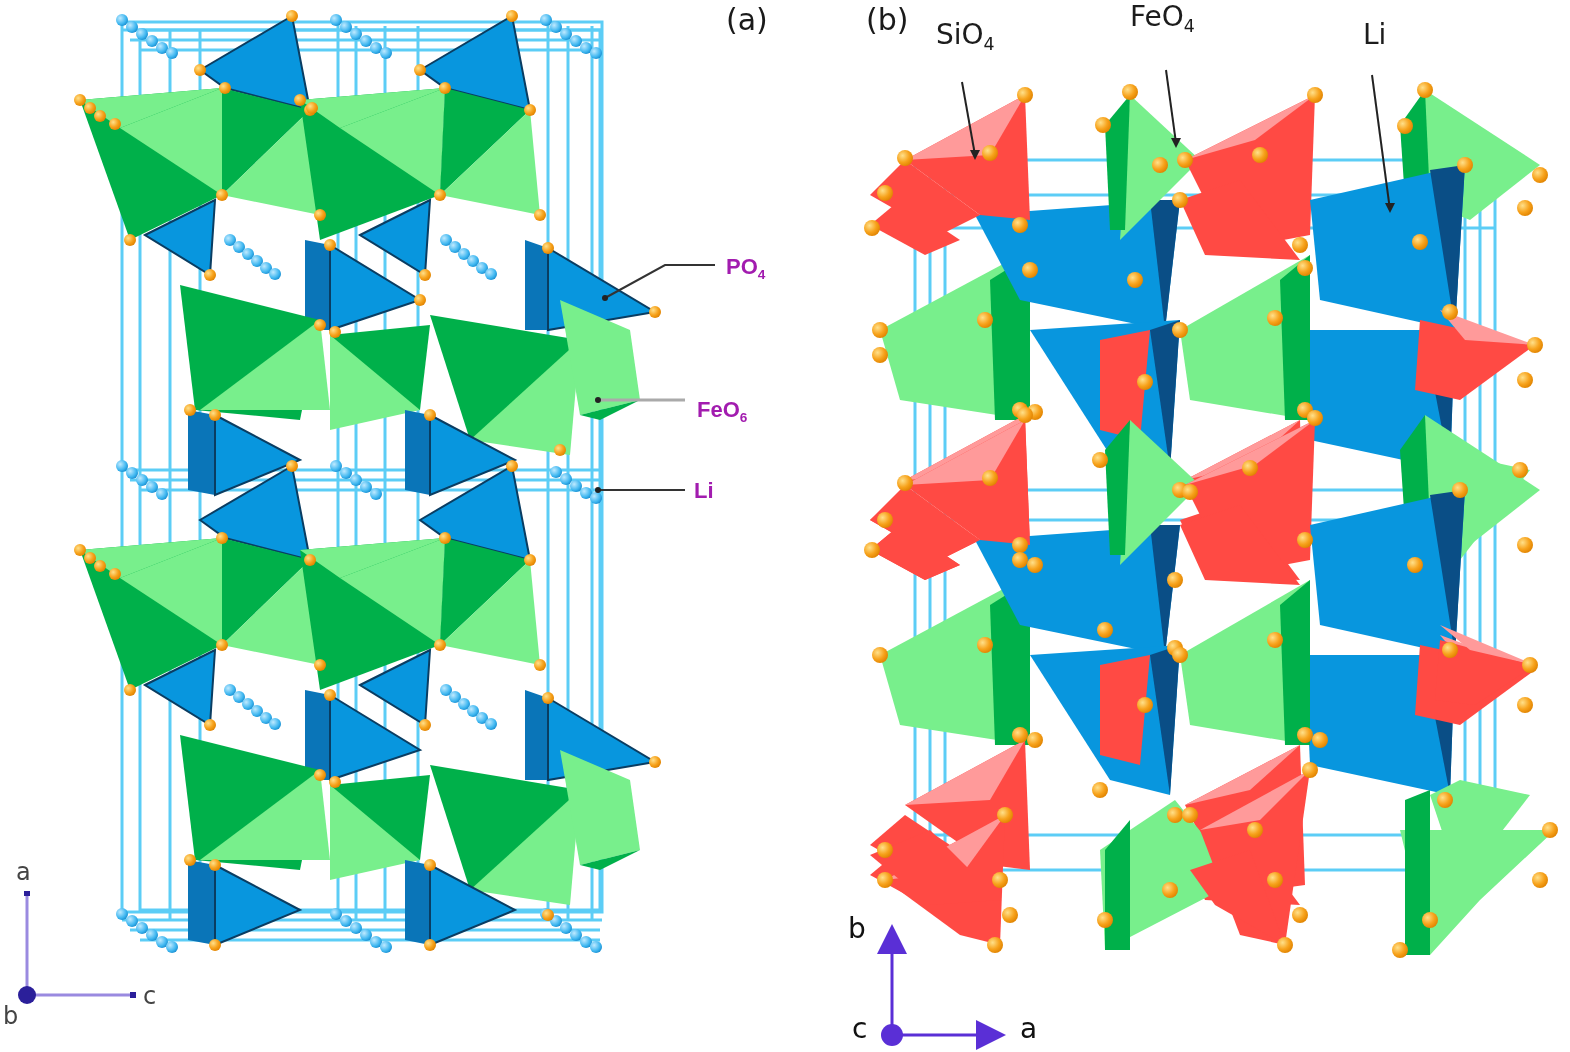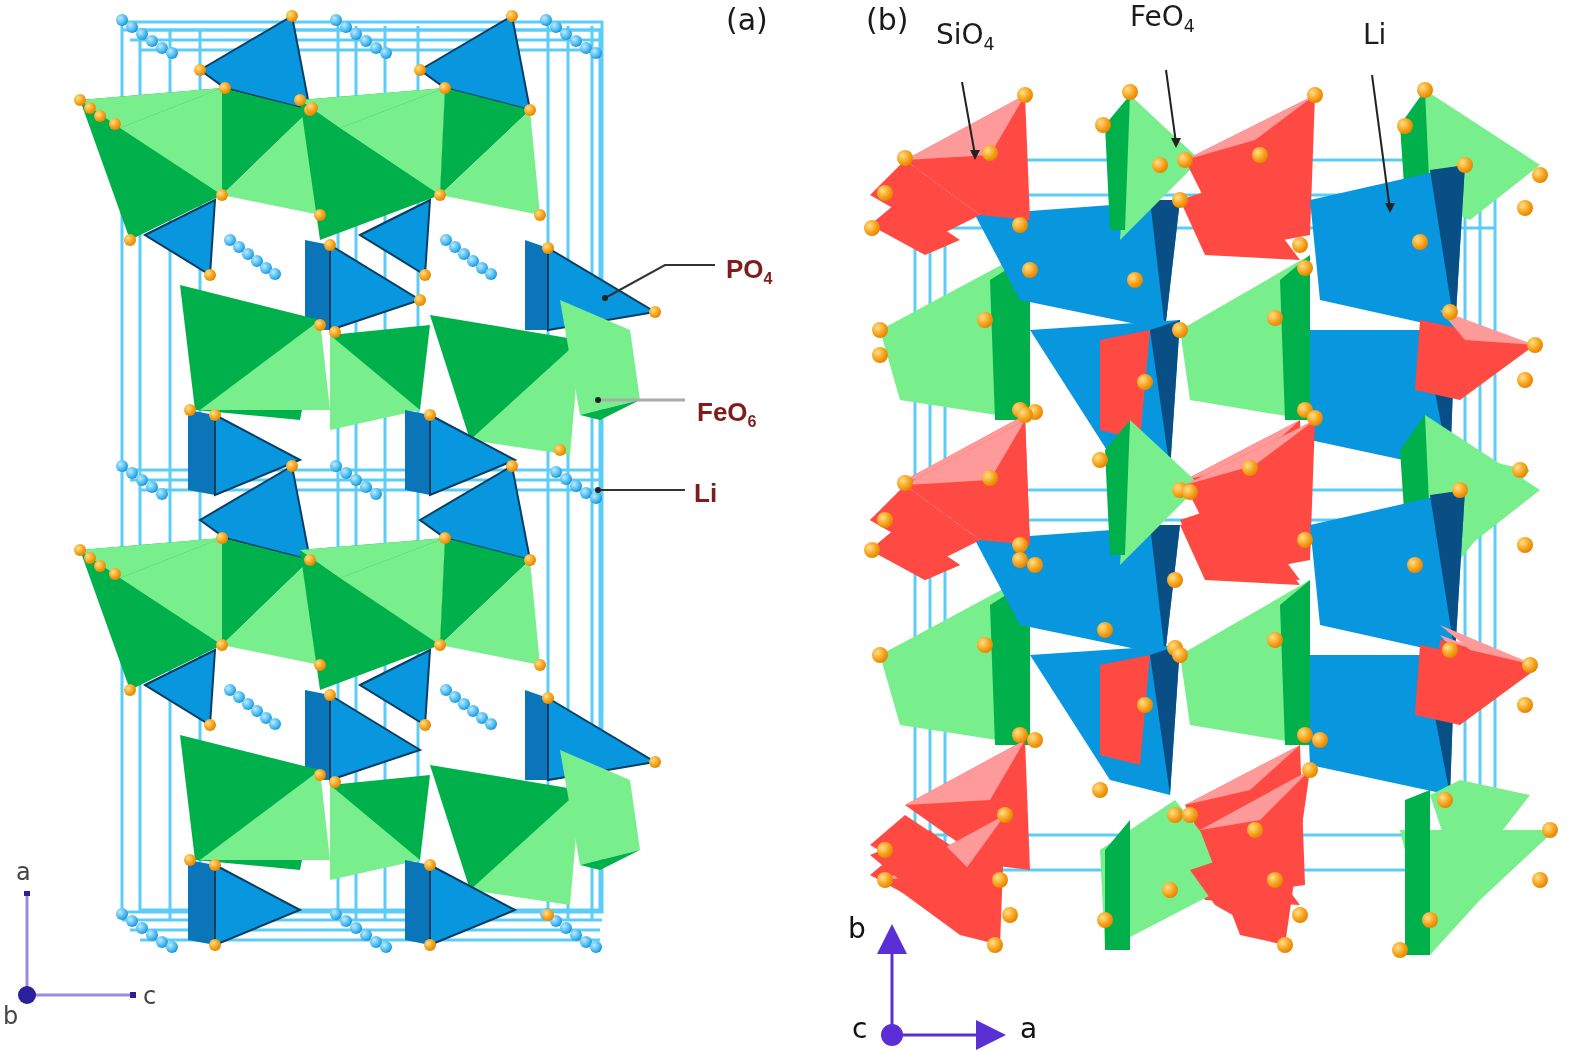--- a/index.html
+++ b/index.html
@@ -1,20 +1,20 @@
 <!DOCTYPE html>
 <html><head>
 <meta charset="utf-8">
 <style>
   html, body { margin: 0; padding: 0; background: #ffffff; }
   body { width: 1570px; height: 1052px; position: relative; overflow: hidden;
          font-family: "Liberation Sans", sans-serif; }
   svg.stage { position: absolute; left: 0; top: 0; }
   .lbl { position: absolute; color: #1a1a1a; white-space: nowrap; }
-  .lbl-a { font-family: "Liberation Sans", sans-serif; font-weight: bold; font-size: 26px; color: #7f1d1d; }
+  .lbl-a { font-family: "Liberation Sans", sans-serif; font-weight: bold; font-size: 22px; color: #a21caf; }
   .lbl-b { font-family: "DejaVu Sans", sans-serif; font-size: 28px; color: #1c1c1c; }
   .lbl sub { font-size: 0.62em; vertical-align: -0.35em; }
   .panel-label { position: absolute; font-size: 30px; color: #1a1a1a; font-family: "DejaVu Sans", sans-serif; }
   .axis-lbl { position: absolute; font-size: 24px; color: #444; font-family: "DejaVu Sans", sans-serif; }
   .axis-lbl-b { position: absolute; font-size: 28px; color: #111; font-family: "DejaVu Sans", sans-serif; }
 </style>
 </head>
 <body>
 
 <svg class="stage" width="1570" height="1052" viewBox="0 0 1570 1052">

